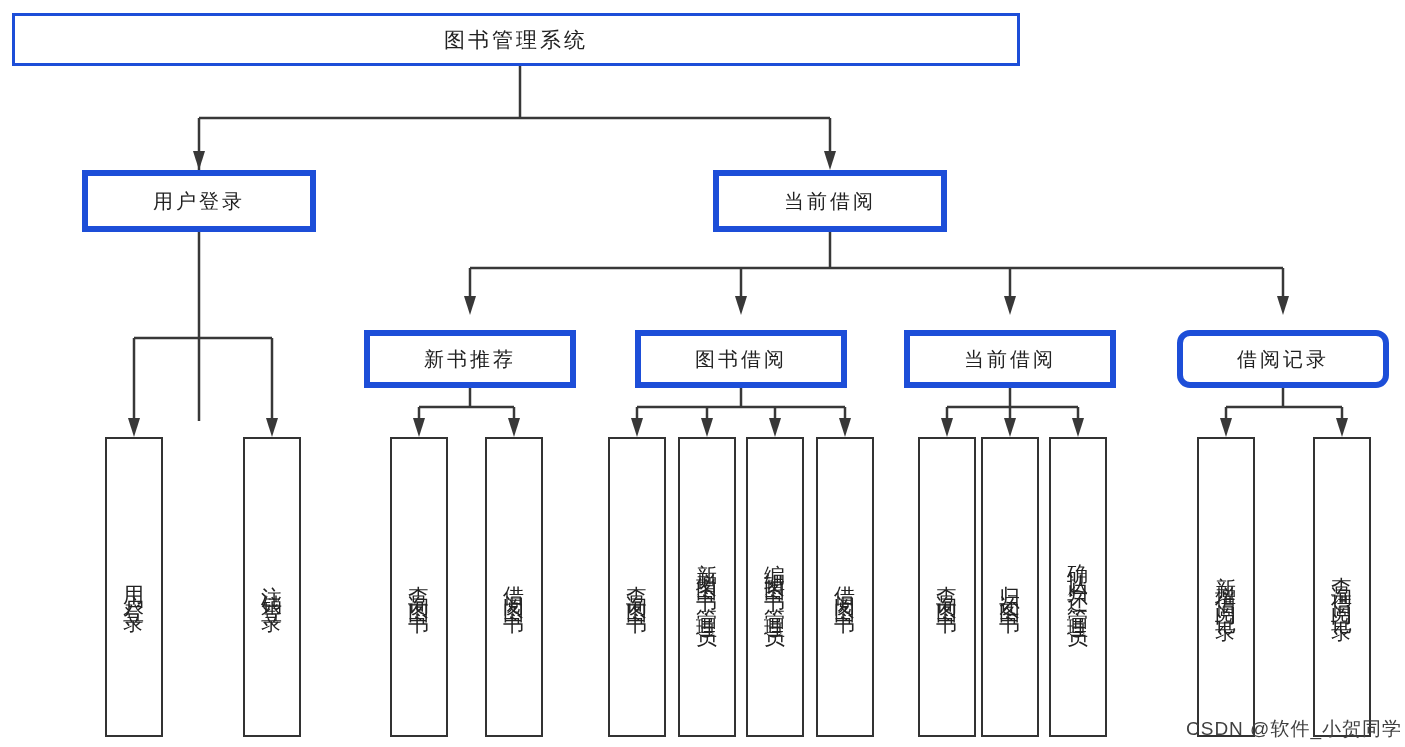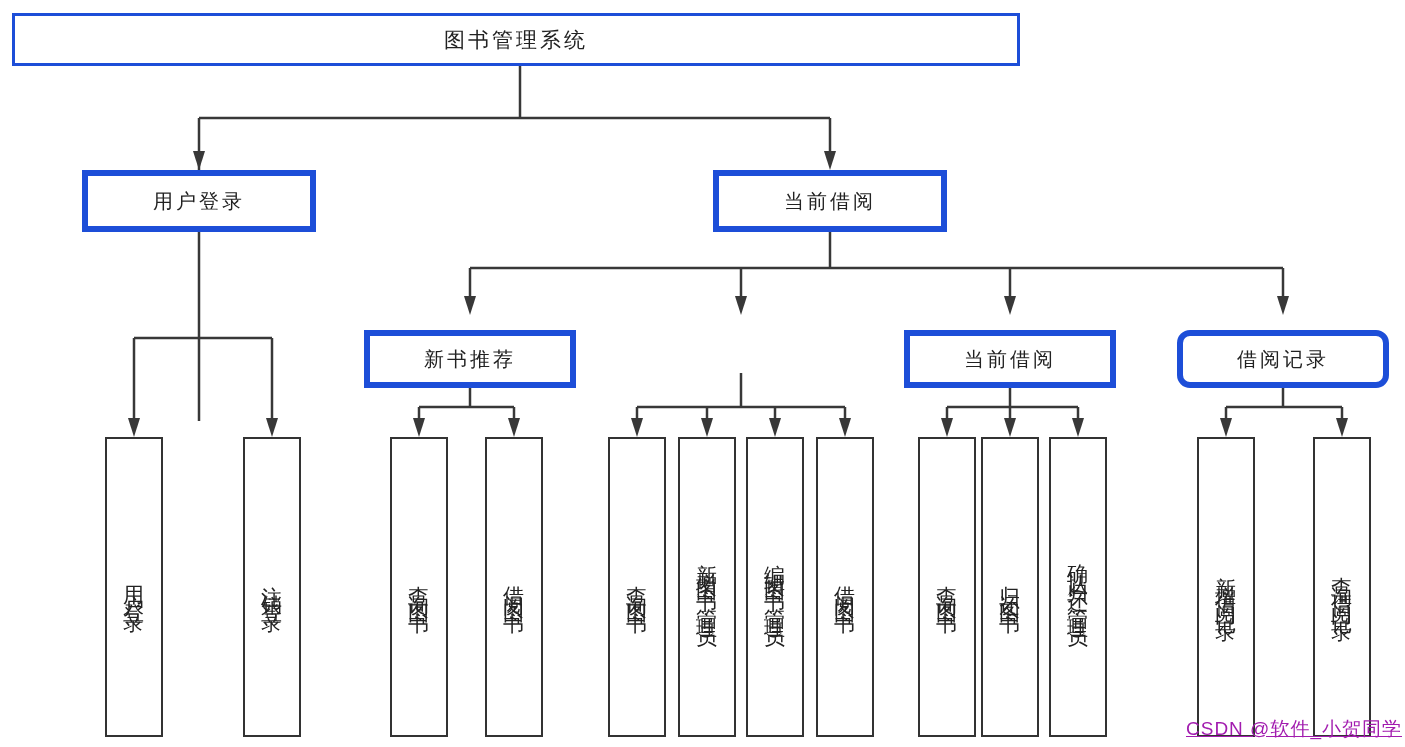--- a/index.html
+++ b/index.html
@@ -54,24 +54,23 @@
     font-size: 21px;
     letter-spacing: 9px;
     color: #222222;
     line-height: 1;
   }
   .watermark {
     position: absolute;
     left: 1186px;
     top: 716px;
     font-size: 19px;
-    color: #a21caf;
+    color: #404040;
     letter-spacing: 1px;
     white-space: nowrap;
-    text-decoration: underline;
   }
 </style>
 </head>
 <body>
 
 <div id="canvas">
 
   <svg id="wires" viewBox="0 0 1405 747" xmlns="http://www.w3.org/2000/svg">
     <g stroke="#383838" stroke-width="2.5" fill="none">
 
@@ -139,20 +138,21 @@
       <polygon points="1336,418 1348,418 1342,437"></polygon>
     </g>
   </svg>
 
   <div class="hbox root">图书管理系统</div>
 
   <div class="hbox lvl2" style="left:82px;">用户登录</div>
   <div class="hbox lvl2" style="left:713px;">当前借阅</div>
 
   <div class="hbox lvl3" style="left:364px;">新书推荐</div>
+  <div class="hbox lvl3" style="left:635px;">图书借阅</div>
   <div class="hbox lvl3" style="left:904px;">当前借阅</div>
   <div class="hbox lvl3" style="left:1177px;border-radius:13px;">借阅记录</div>
 
   <div class="leaf" style="left:105px;">
     <span>用户登录</span>
   </div>
   <div class="leaf" style="left:243px;">
     <span>注销登录</span>
   </div>
 

